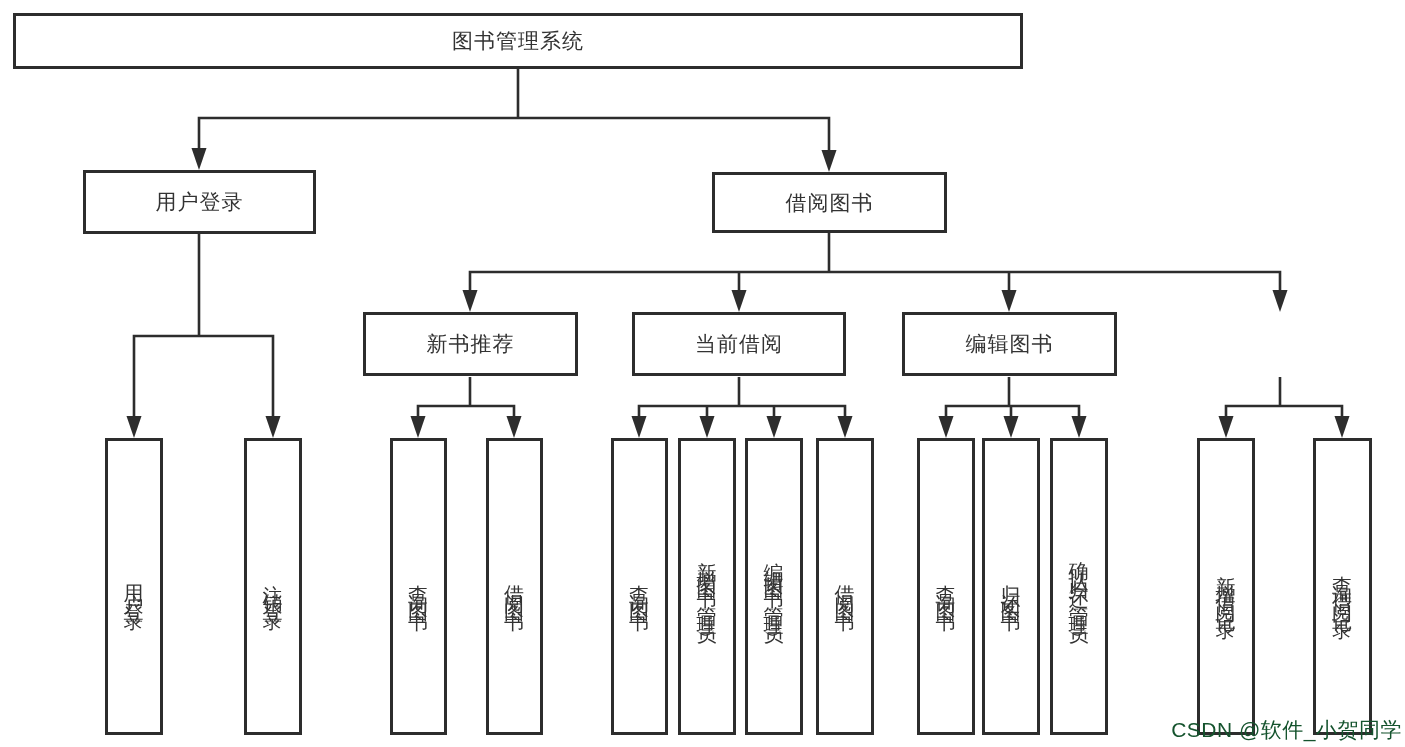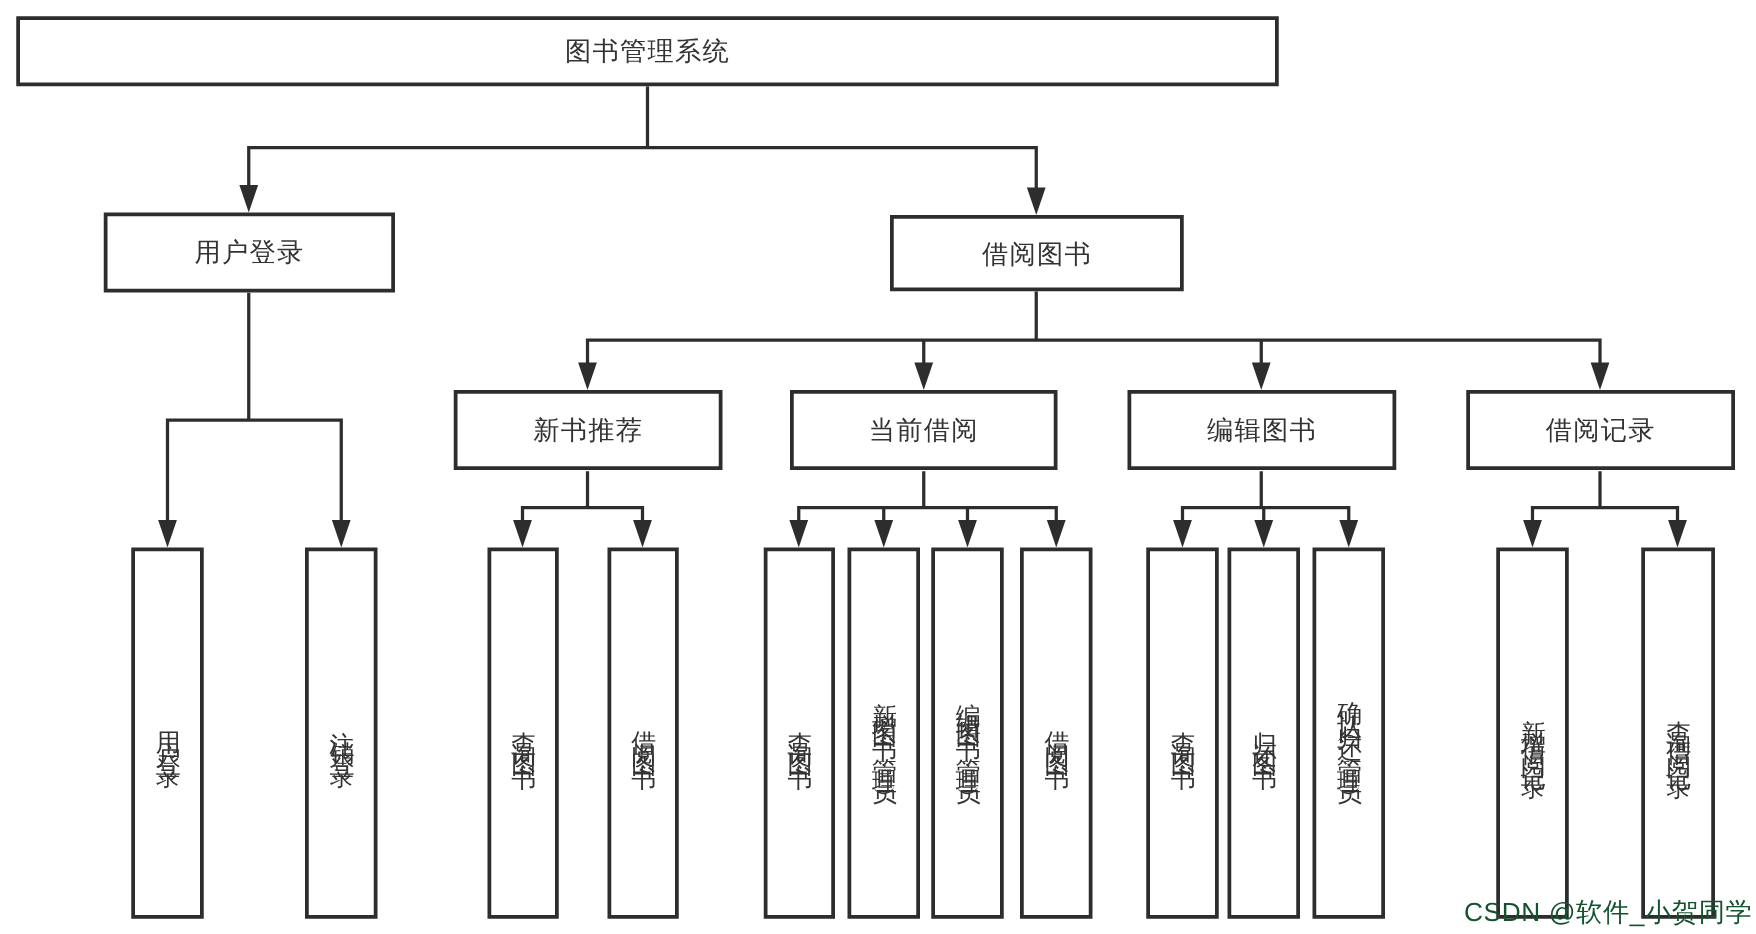--- a/index.html
+++ b/index.html
@@ -113,23 +113,20 @@
 
   <div class="node h" style="left:363px; top:312px; width:215px; height:64px">
     <span>新书推荐</span>
   </div>
   <div class="node h" style="left:632px; top:312px; width:214px; height:64px">
     <span>当前借阅</span>
   </div>
   <div class="node h" style="left:902px; top:312px; width:215px; height:64px">
     <span>编辑图书</span>
   </div>
-  <div class="node h" style="left:1173px; top:312px; width:215px; height:64px">
-    <span>借阅记录</span>
-  </div>
 
   <div class="node v" style="left:105px; top:438px; width:58px; height:297px">
     <span>用户登录</span>
   </div>
   <div class="node v" style="left:244px; top:438px; width:58px; height:297px">
     <span>注销登录</span>
   </div>
 
   <div class="node v" style="left:390px; top:438px; width:57px; height:297px">
     <span>查询图书</span>

